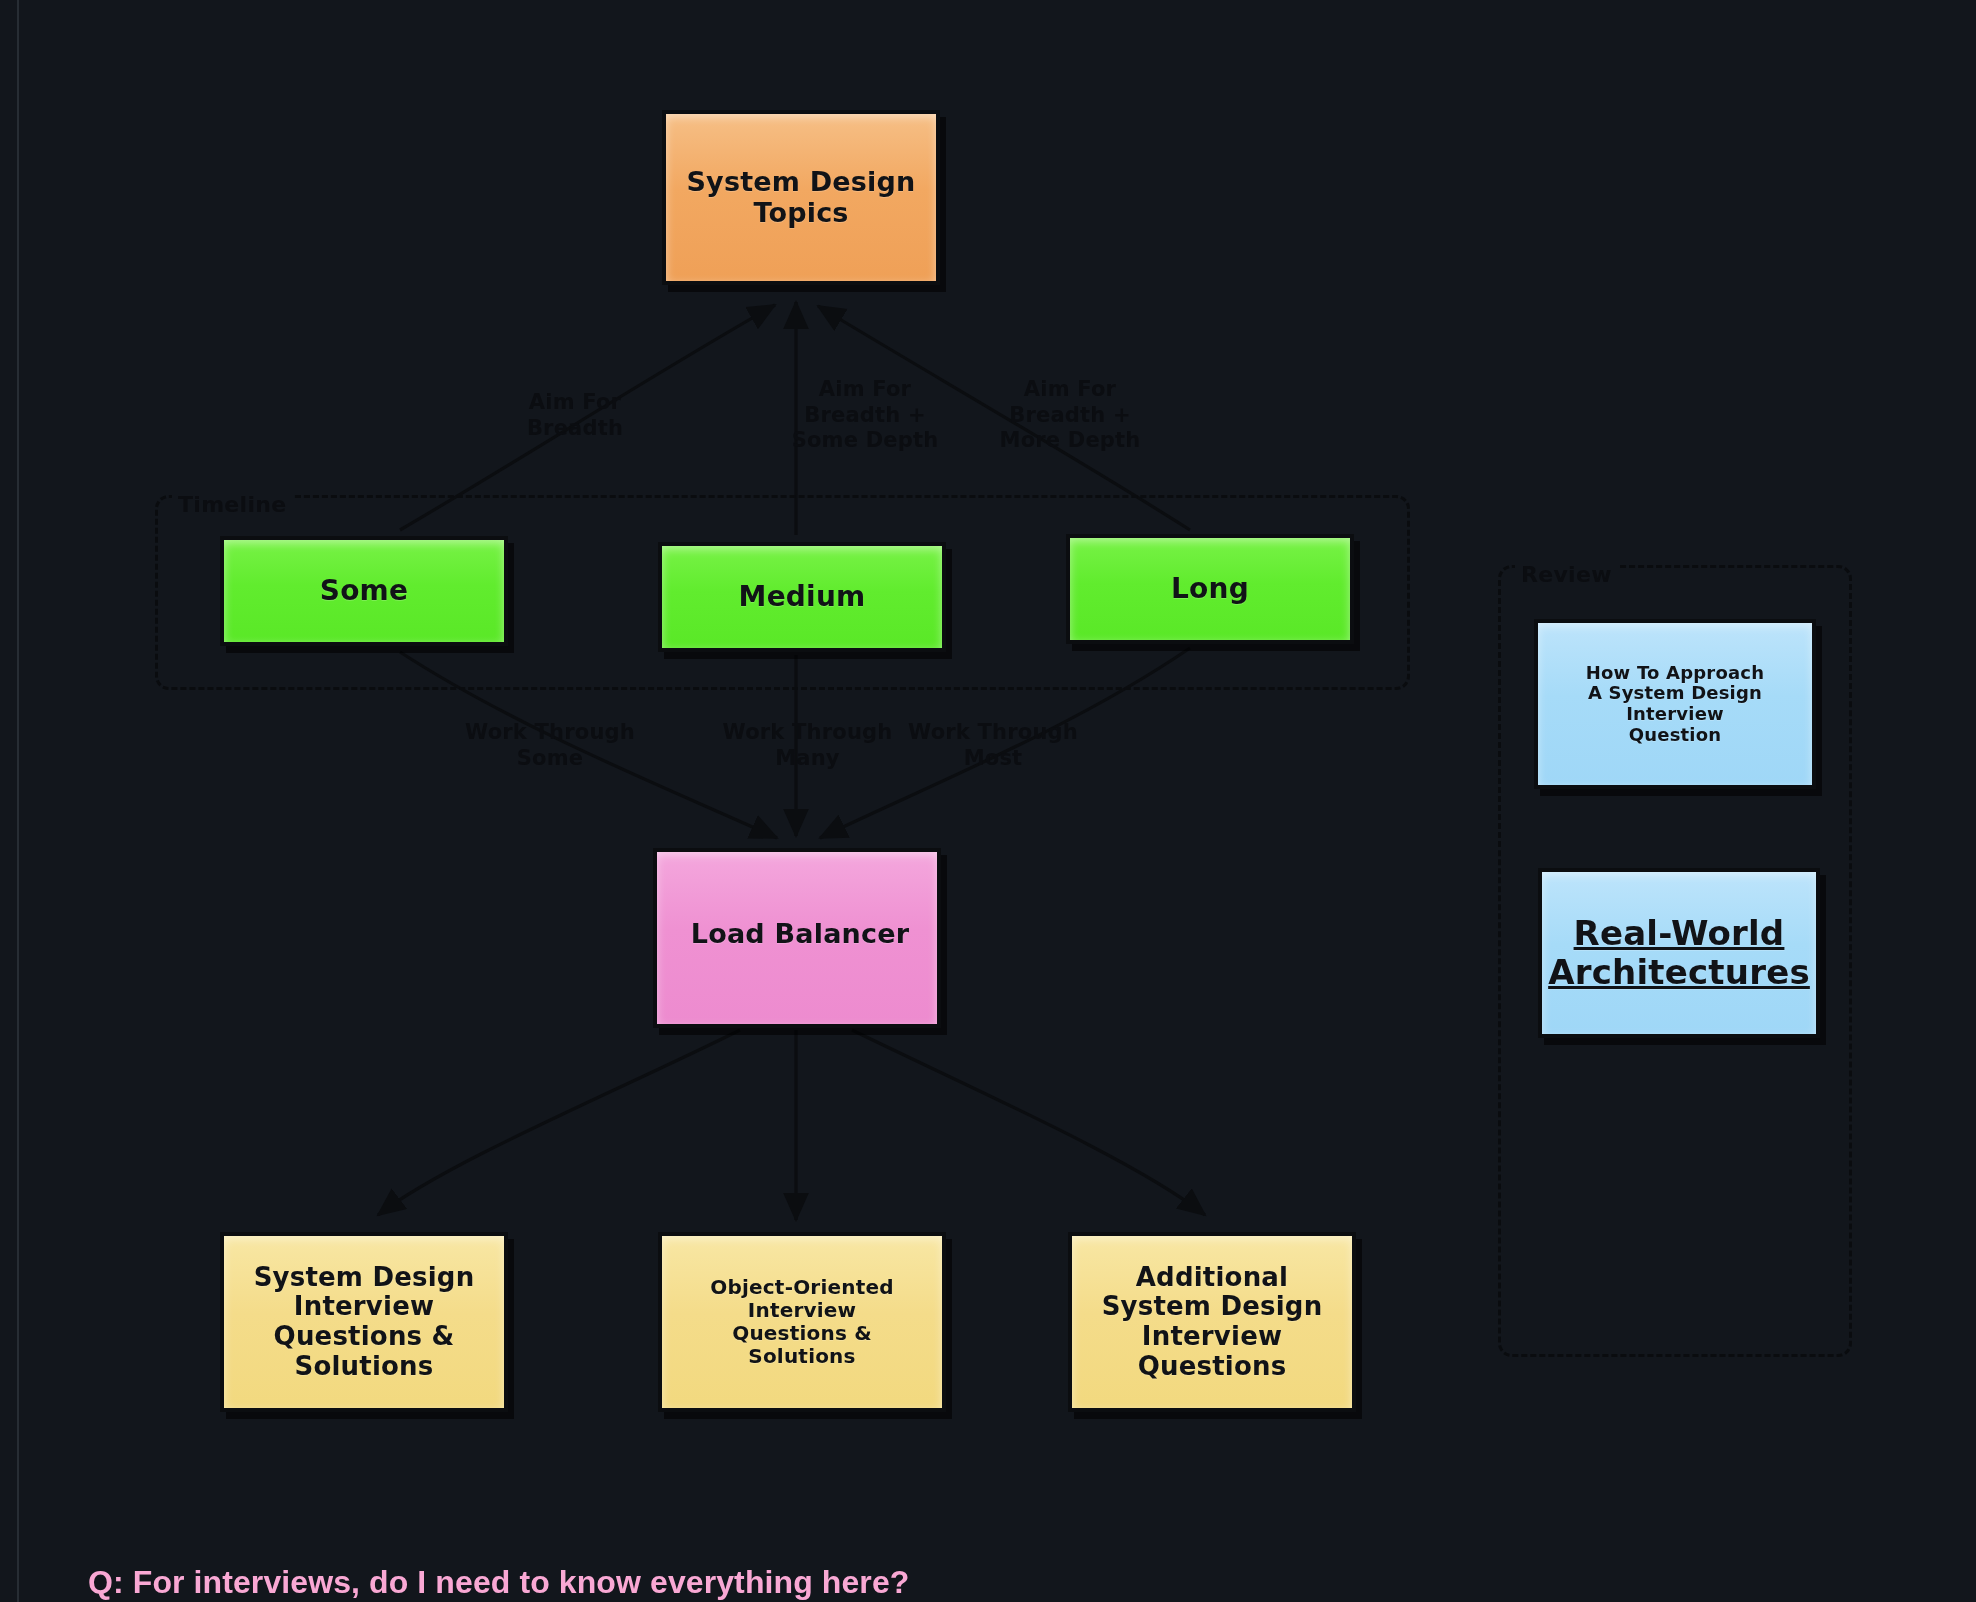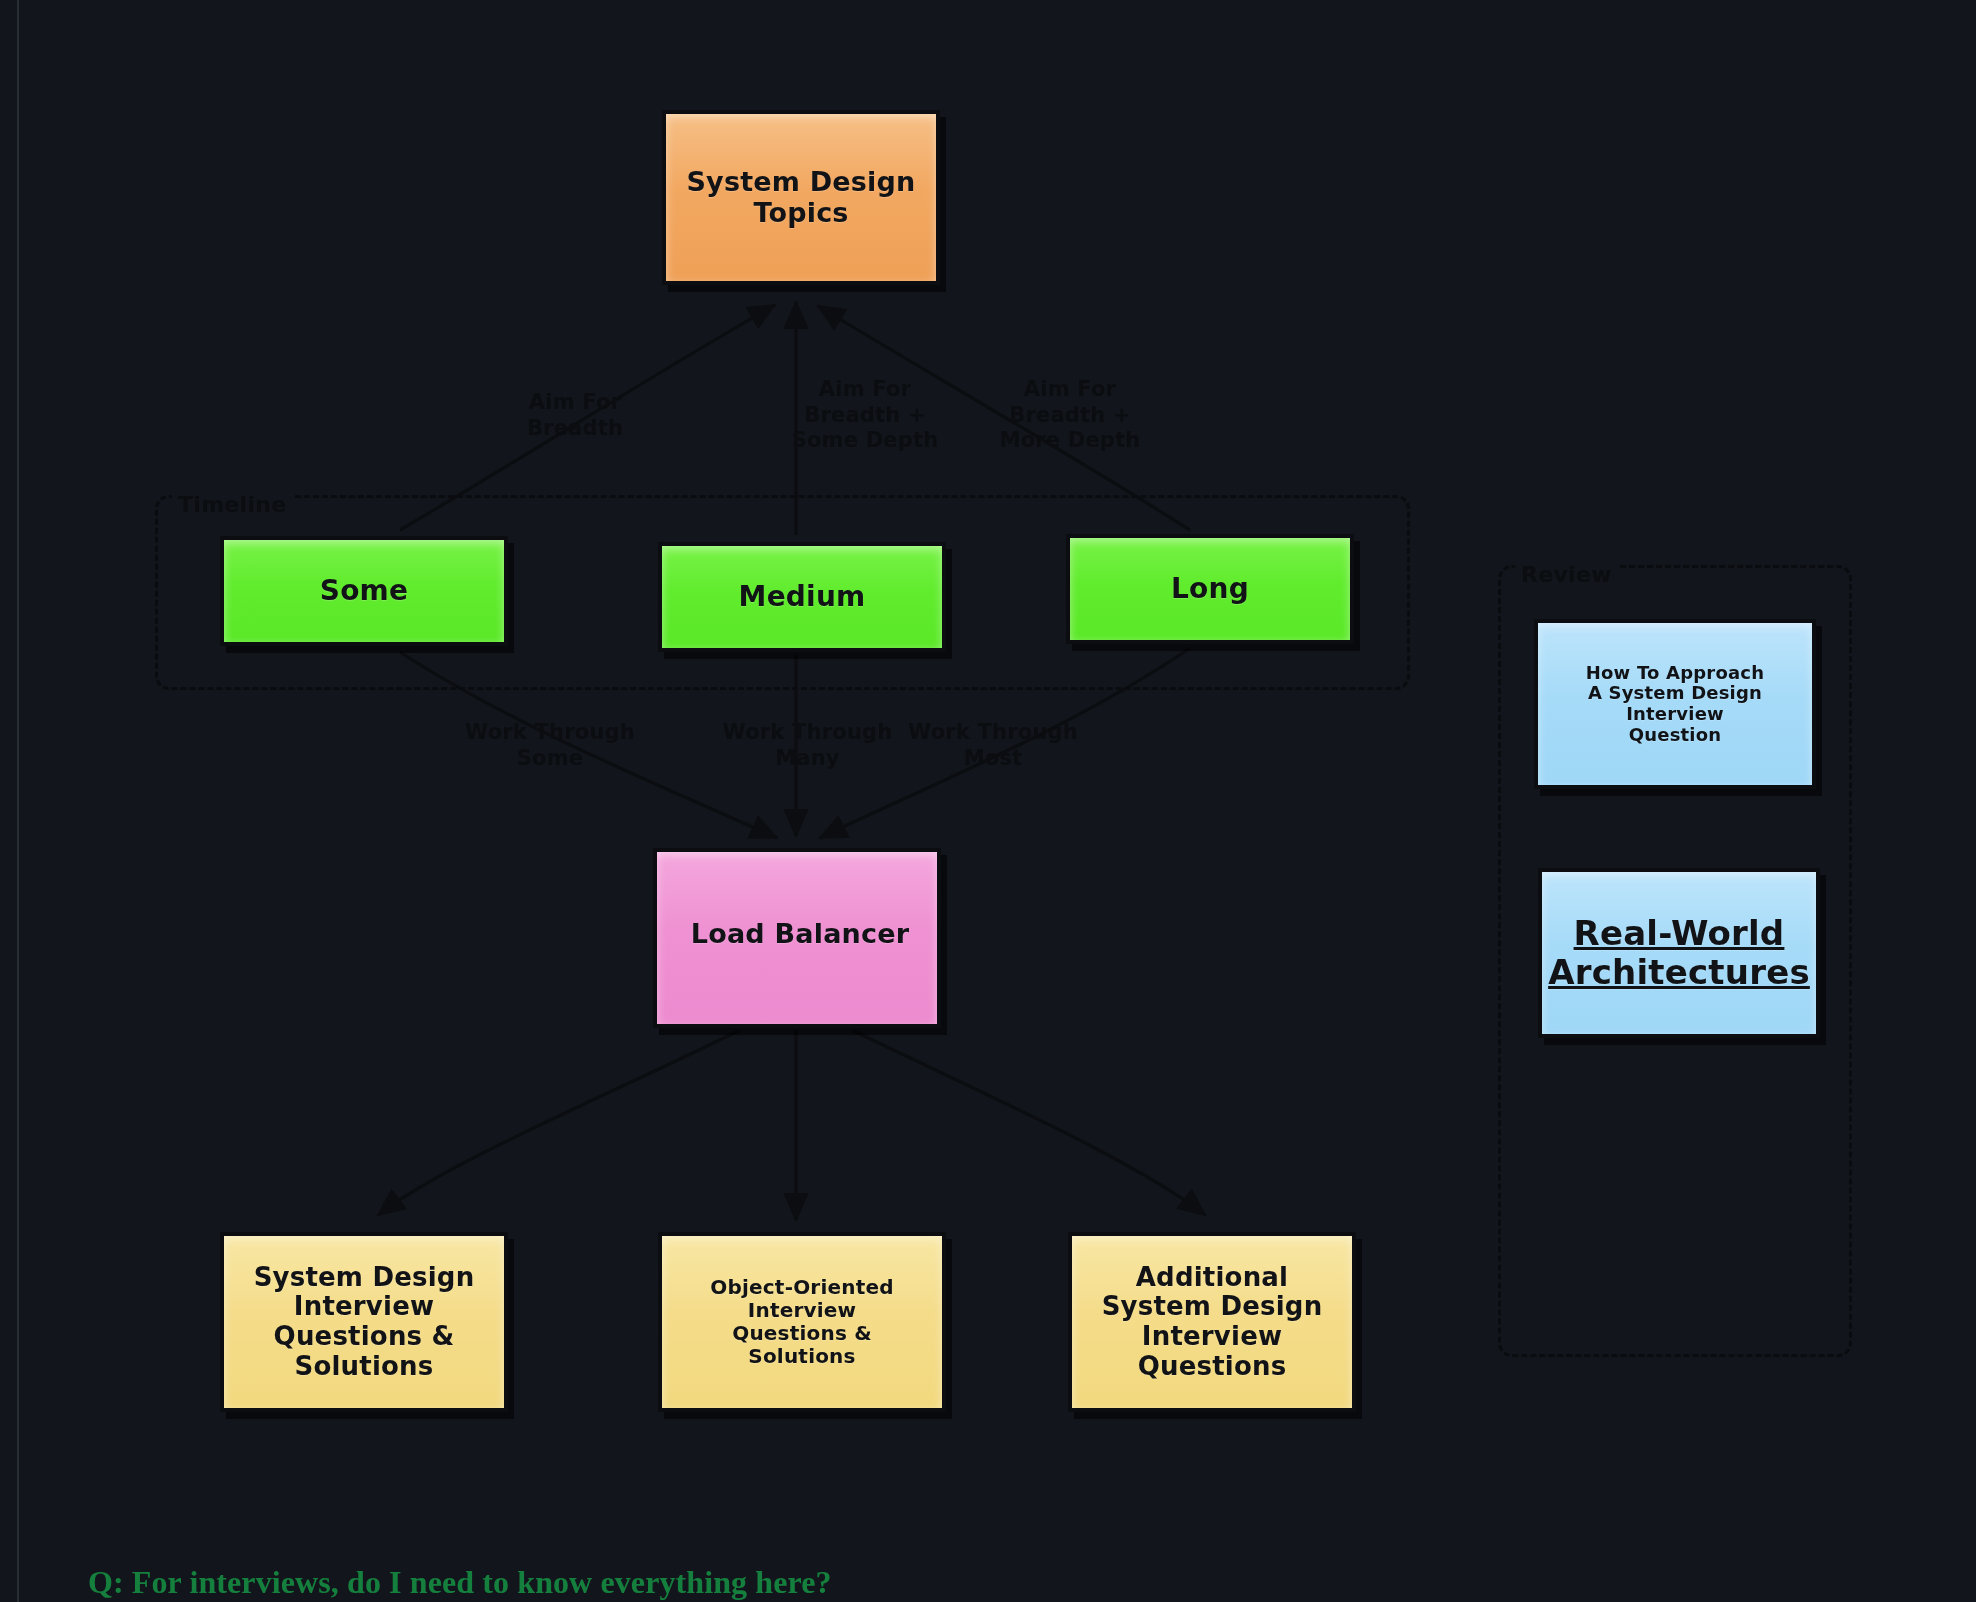--- a/index.html
+++ b/index.html
@@ -80,24 +80,24 @@
     color:#0b0d11;
     text-align:center;
     white-space:pre-line;
     letter-spacing:.2px;
   }
 
   
   .caption{
     position:absolute;
     left:88px;top:1534px;
-    font-family:Liberation Serif, serif;
+    font-family:Liberation Sans, sans-serif;
     font-weight:700;
     font-size:32px;
-    color:#15803d;
+    color:#f9a8d4;
     letter-spacing:.1px;
     white-space:nowrap;
   }
 </style>
 </head>
 <body>
 
 <div id="root">
 
   <div class="gutter-line"></div>

